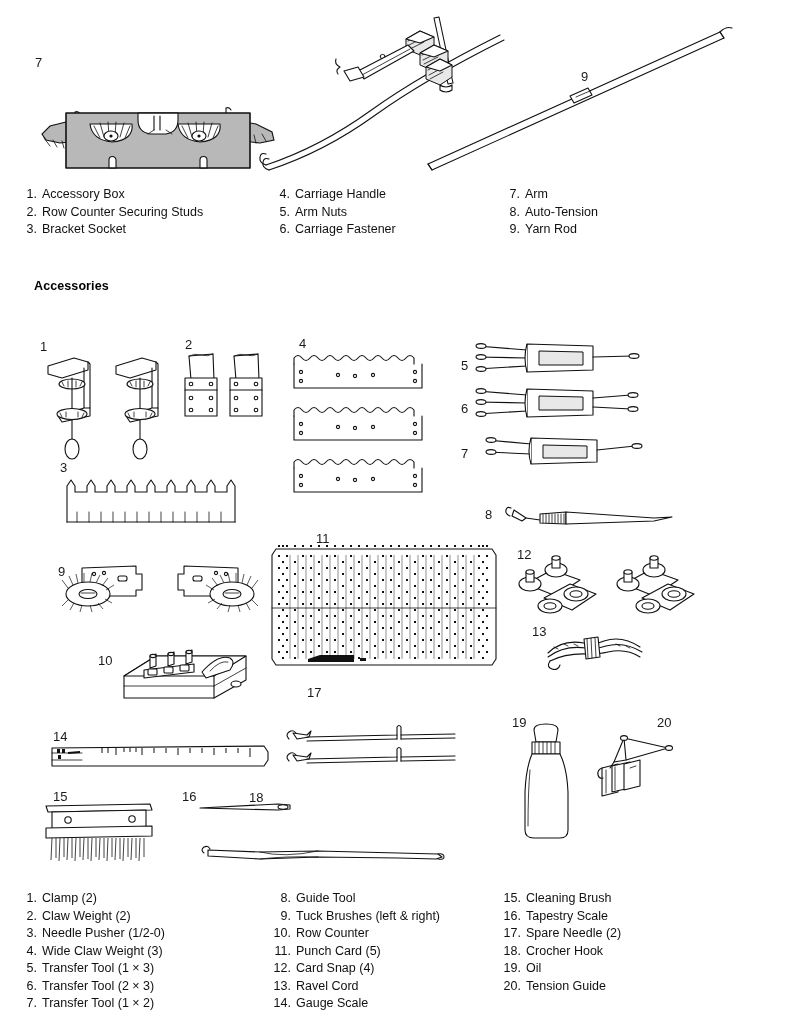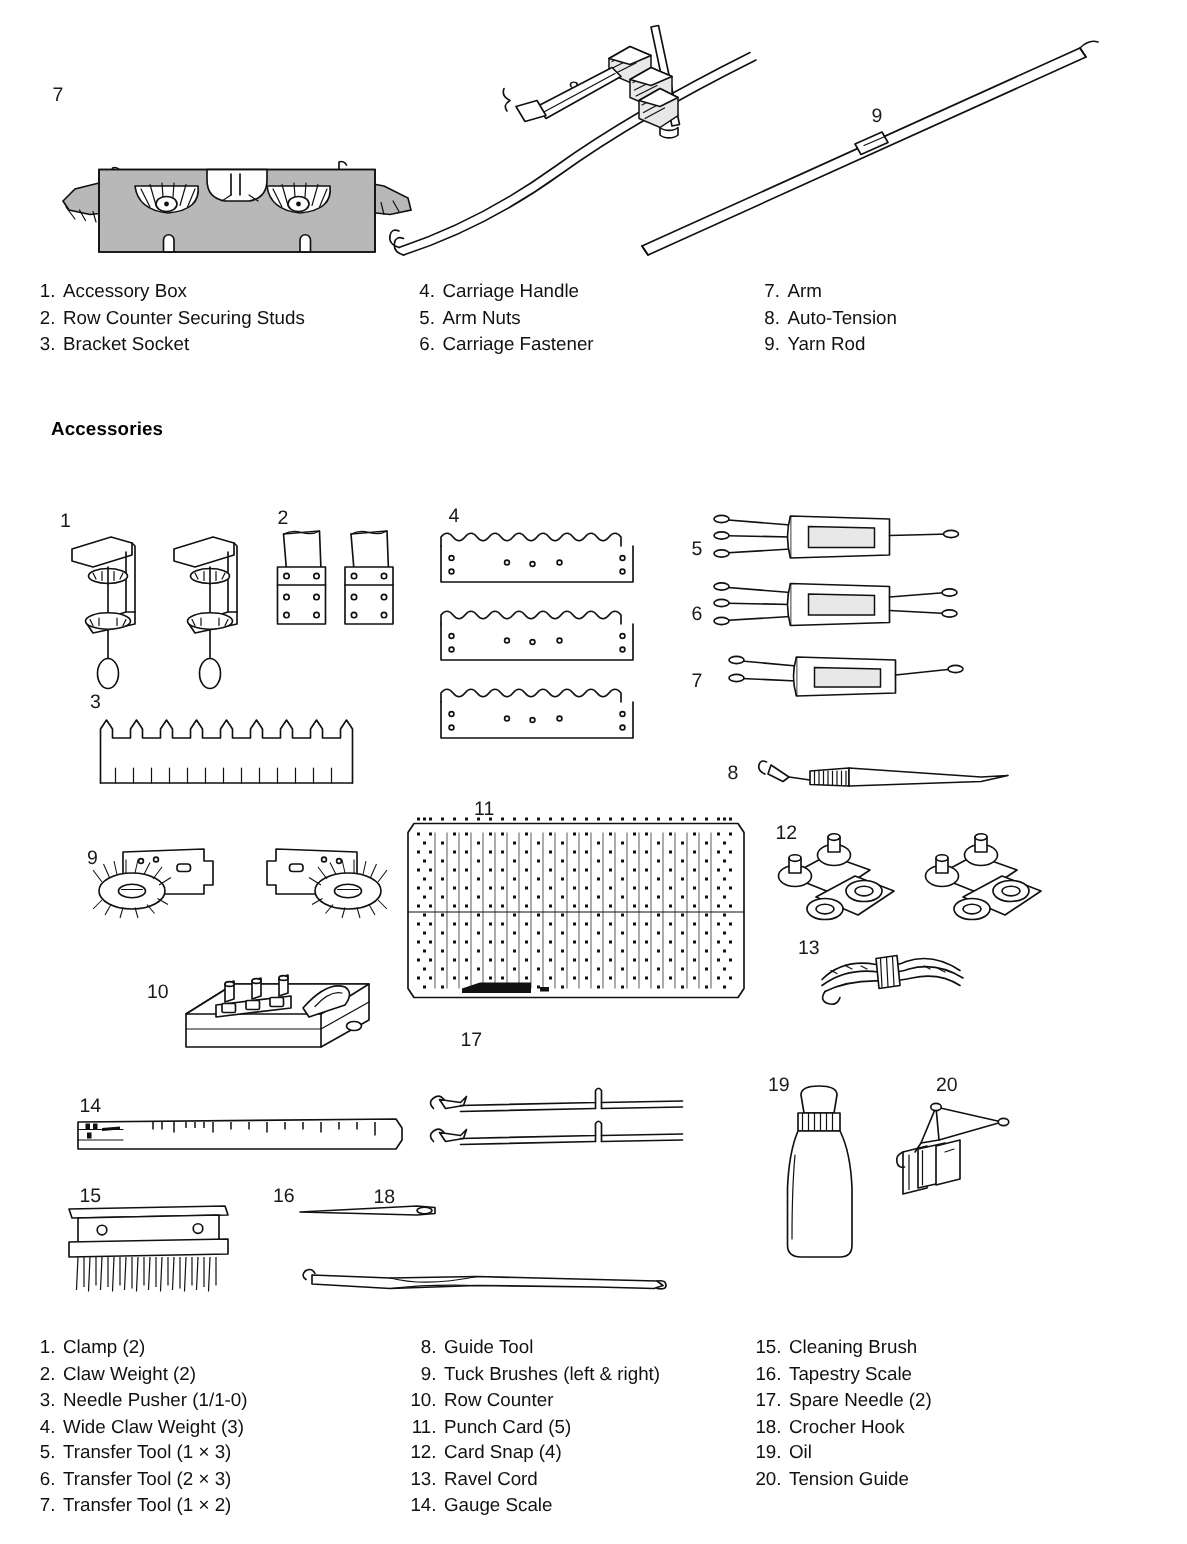--- a/index.html
+++ b/index.html
@@ -588,21 +588,21 @@
   <div class="fig" style="left:516px; top:722px;">
     <svg width="60" height="120" viewBox="0 0 60 120">
       <path class="ink-f" d="M20 20 L18 8 Q18 2 30 2 Q42 2 42 8 L40 20 Z"></path>
       <path class="ink-f" d="M16 20 L44 20 L44 32 L16 32 Z"></path>
       <path class="ink-thin" d="M19 20 L19 32 M23 20 L23 32 M27 20 L27 32 M31 20 L31 32 M35 20 L35 32 M39 20 L39 32"></path>
       <path class="ink-f" d="M16 32 Q10 46 9 70 L9 108 Q9 116 18 116 L44 116 Q52 116 52 108 L52 70 Q51 46 44 32 Z"></path>
       <path class="ink-thin" d="M14 48 Q12 70 12 104"></path>
     </svg>
   </div>
 
-  <div class="lbl-num" style="left:624px; top:716px;">20</div>
+  <div class="lbl-num" style="left:657px; top:716px;">20</div>
   <div class="fig" style="left:596px; top:730px;">
     <svg width="90" height="80" viewBox="0 0 90 80">
 
       <path class="ink" d="M18 32 L28 8 L72 18 L30 30 Z"></path>
       <path class="ink" d="M28 8 L30 30"></path>
       <ellipse class="ink-f" cx="28" cy="8" rx="3.5" ry="2.4"></ellipse>
       <ellipse class="ink-f" cx="73" cy="18" rx="3.5" ry="2.4"></ellipse>
 
       <path class="ink-f" d="M6 38 L22 34 L22 62 L6 66 Z"></path>
       <path class="ink-f" d="M16 36 L34 32 L34 58 L16 62 Z"></path>
@@ -618,21 +618,21 @@
     <div class="row">
         <span class="idx">1.</span>
         <span>Clamp (2)</span>
       </div>
     <div class="row">
         <span class="idx">2.</span>
         <span>Claw Weight (2)</span>
       </div>
     <div class="row">
         <span class="idx">3.</span>
-        <span>Needle Pusher (1/1-0)</span>
+        <span>Needle Pusher (1/2-0)</span>
       </div>
     <div class="row">
         <span class="idx">4.</span>
         <span>Wide Claw Weight (3)</span>
       </div>
     <div class="row">
         <span class="idx">5.</span>
         <span>Transfer Tool (1 × 3)</span>
       </div>
     <div class="row">

